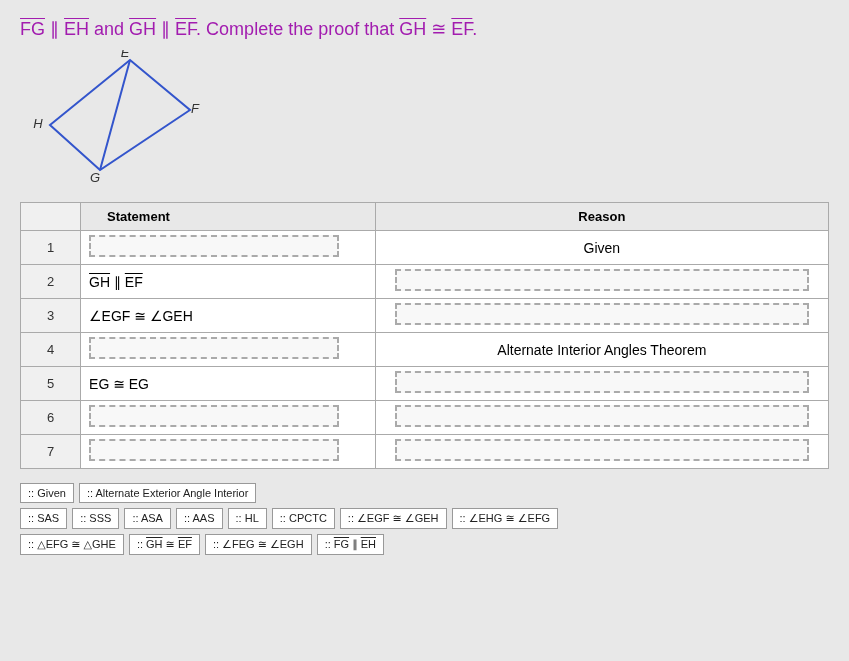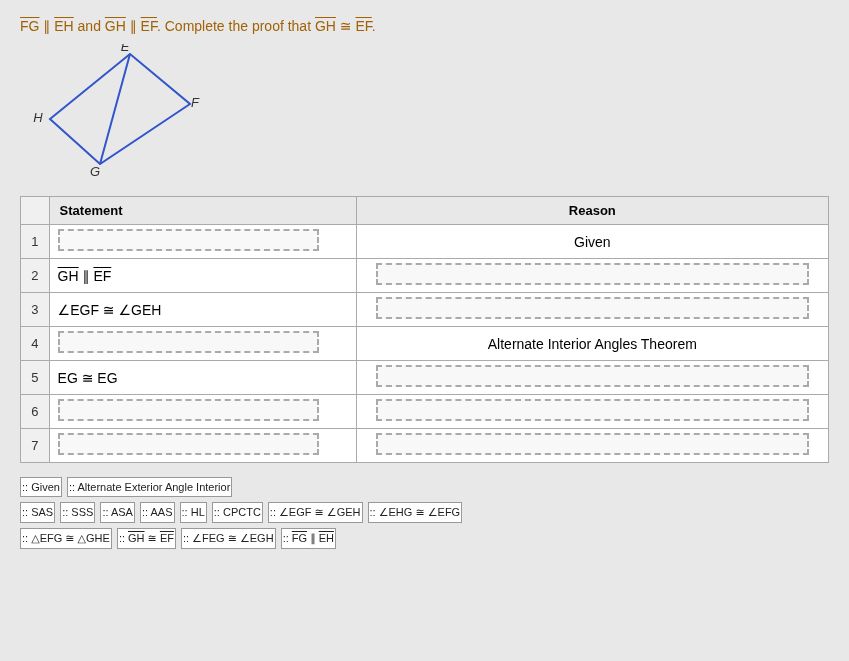--- a/index.html
+++ b/index.html
@@ -10,23 +10,23 @@
       min-height: 661px;
       overflow: hidden;
     }
     .main-container {
       background: #e8e8e8;
       width: 849px;
       min-height: 661px;
       padding: 18px 20px 12px 20px;
     }
     .problem-header {
-      font-size: 14px;
+      font-size: 18px;
       margin-bottom: 10px;
-      color: #a16207;
+      color: #a21caf;
     }
     .problem-header .overline {
       text-decoration: overline;
     }
     .diagram-area {
       display: flex;
       margin-bottom: 12px;
       padding-left: 10px;
     }
     .diagram-svg {
@@ -35,21 +35,21 @@
     }
     .proof-table {
       width: 100%;
       border-collapse: collapse;
       background: white;
       margin-bottom: 14px;
     }
     .proof-table th {
       background: #e8e8e8;
       border: 1px solid #aaa;
-      padding: 6px 10px;
+      padding: 6px 26px;
       text-align: left;
       font-size: 13px;
       font-weight: bold;
     }
     .proof-table td {
       border: 1px solid #aaa;
       padding: 4px 8px;
       font-size: 14px;
       vertical-align: middle;
       height: 32px;
@@ -86,21 +86,21 @@
     .tokens-area {
       display: flex;
       flex-wrap: wrap;
       gap: 5px;
       margin-top: 4px;
       align-items: flex-start;
     }
     .token {
       background: white;
       border: 1px solid #999;
-      padding: 3px 1px;
+      padding: 3px 7px;
       font-size: 11px;
       cursor: pointer;
       white-space: nowrap;
       color: #222;
     }
     .tokens-row {
       display: flex;
       flex-wrap: wrap;
       gap: 5px;
       width: 100%;

